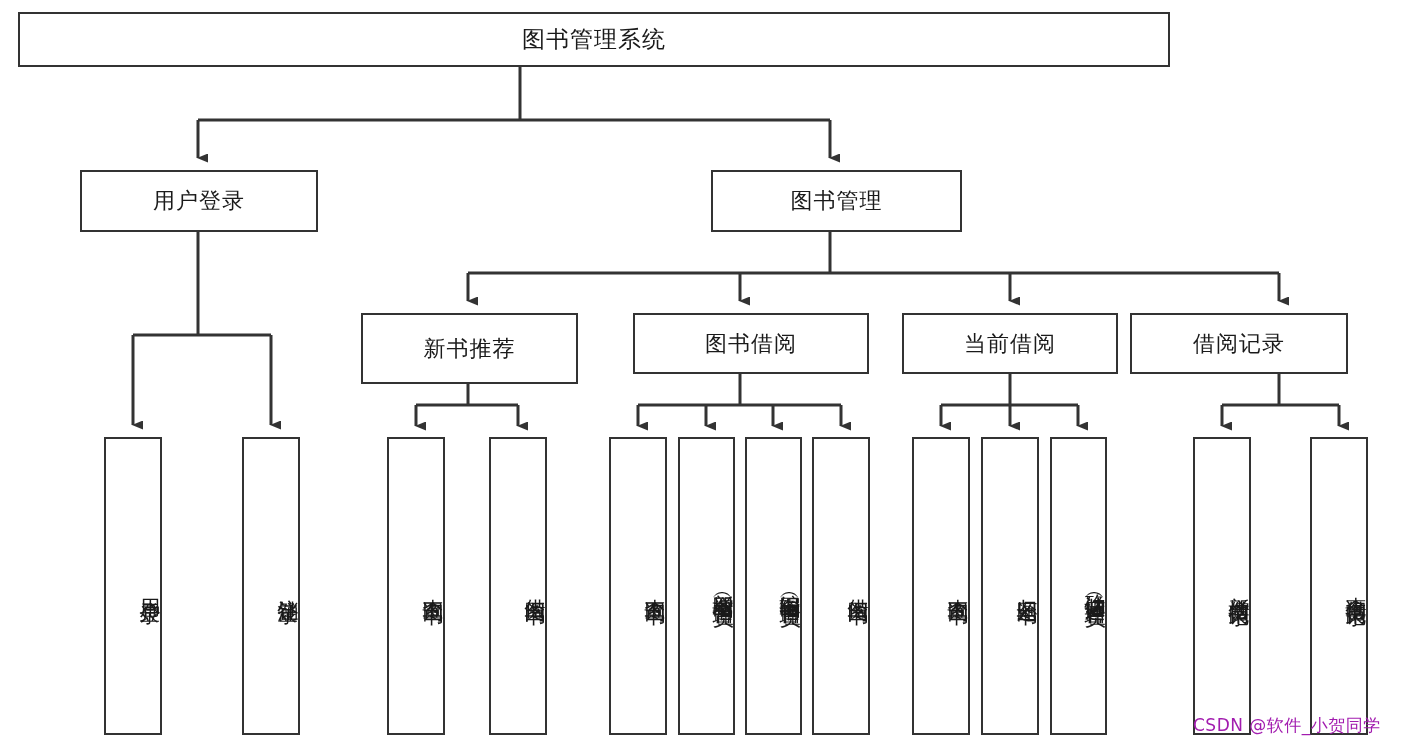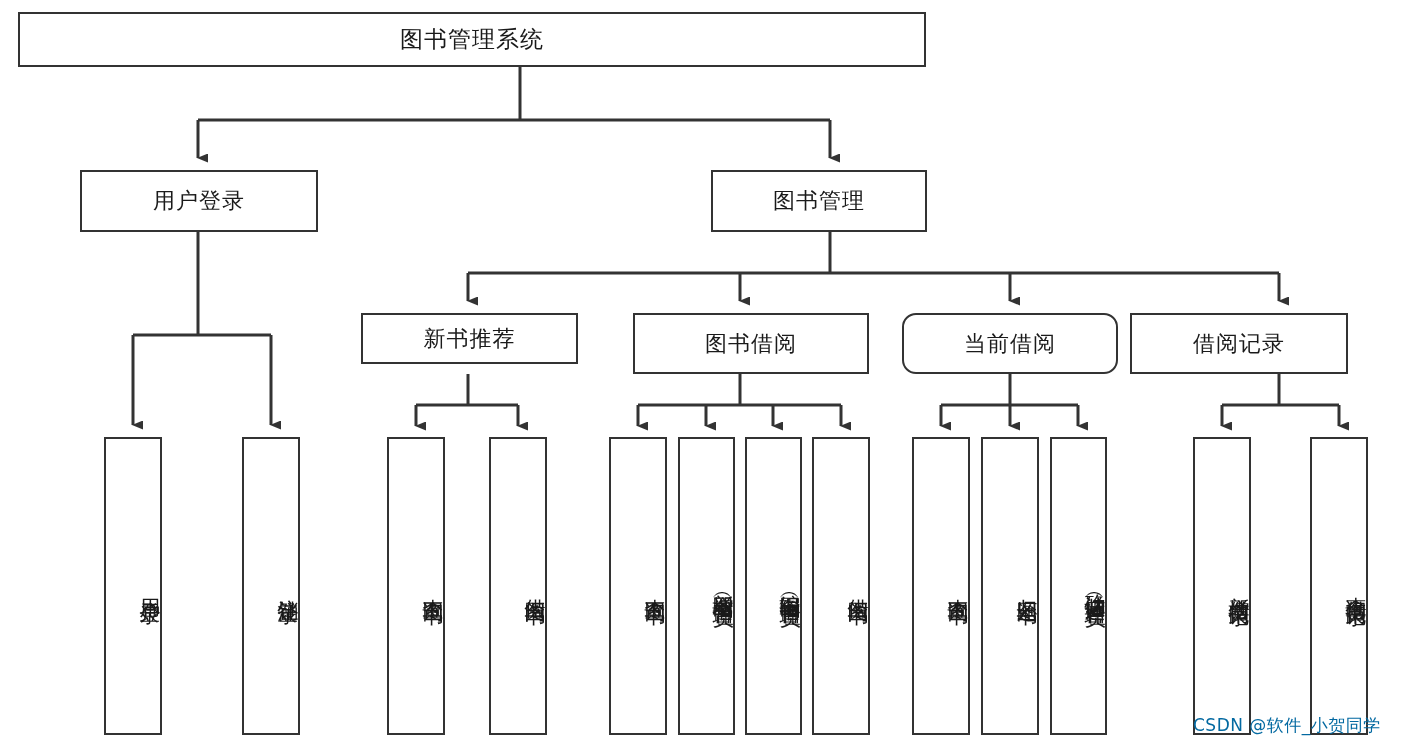--- a/index.html
+++ b/index.html
@@ -54,21 +54,21 @@
     writing-mode: vertical-rl;
     text-orientation: upright;
     line-height: 1.02;
     white-space: nowrap;
   }
   .node.root {
     font-size: 23px;
   }
   .watermark {
     position: absolute;
-    color: #0369a1;
+    color: #a21caf;
     font-size: 17px;
     white-space: nowrap;
     letter-spacing: 0.5px;
   }
 </style>
 </head>
 <body>
 
 <div id="canvas">
 
@@ -117,38 +117,38 @@
       <path d="M1010,405 L1010,426" marker-end="url(#arrow)"></path>
       <path d="M1078,405 L1078,426" marker-end="url(#arrow)"></path>
 
       <path d="M1279,374 L1279,405"></path>
       <path d="M1222,405 L1339,405"></path>
       <path d="M1222,405 L1222,426" marker-end="url(#arrow)"></path>
       <path d="M1339,405 L1339,426" marker-end="url(#arrow)"></path>
     </g>
   </svg>
 
-  <div class="node horiz root" style="left:18px; top:12px; width:908px; height:55px;">
+  <div class="node horiz root" style="left:18px; top:12px; width:1152px; height:55px;">
     <span>图书管理系统</span>
   </div>
 
   <div class="node horiz" style="left:80px; top:170px; width:238px; height:62px;">
     <span>用户登录</span>
   </div>
-  <div class="node horiz" style="left:711px; top:170px; width:216px; height:62px;">
+  <div class="node horiz" style="left:711px; top:170px; width:251px; height:62px;">
     <span>图书管理</span>
   </div>
 
-  <div class="node horiz" style="left:361px; top:313px; width:217px; height:51px;">
+  <div class="node horiz" style="left:361px; top:313px; width:217px; height:71px;">
     <span>新书推荐</span>
   </div>
   <div class="node horiz" style="left:633px; top:313px; width:236px; height:61px;">
     <span>图书借阅</span>
   </div>
-  <div class="node horiz" style="left:902px; top:313px; width:216px; height:61px;border-radius:14px;">
+  <div class="node horiz" style="left:902px; top:313px; width:216px; height:61px;">
     <span>当前借阅</span>
   </div>
   <div class="node horiz" style="left:1130px; top:313px; width:218px; height:61px;">
     <span>借阅记录</span>
   </div>
 
   <div class="node vert" style="left:104px; top:437px; width:58px; height:298px;">
     <span class="vlabel">用户登录</span>
   </div>
   <div class="node vert" style="left:242px; top:437px; width:58px; height:298px;">

